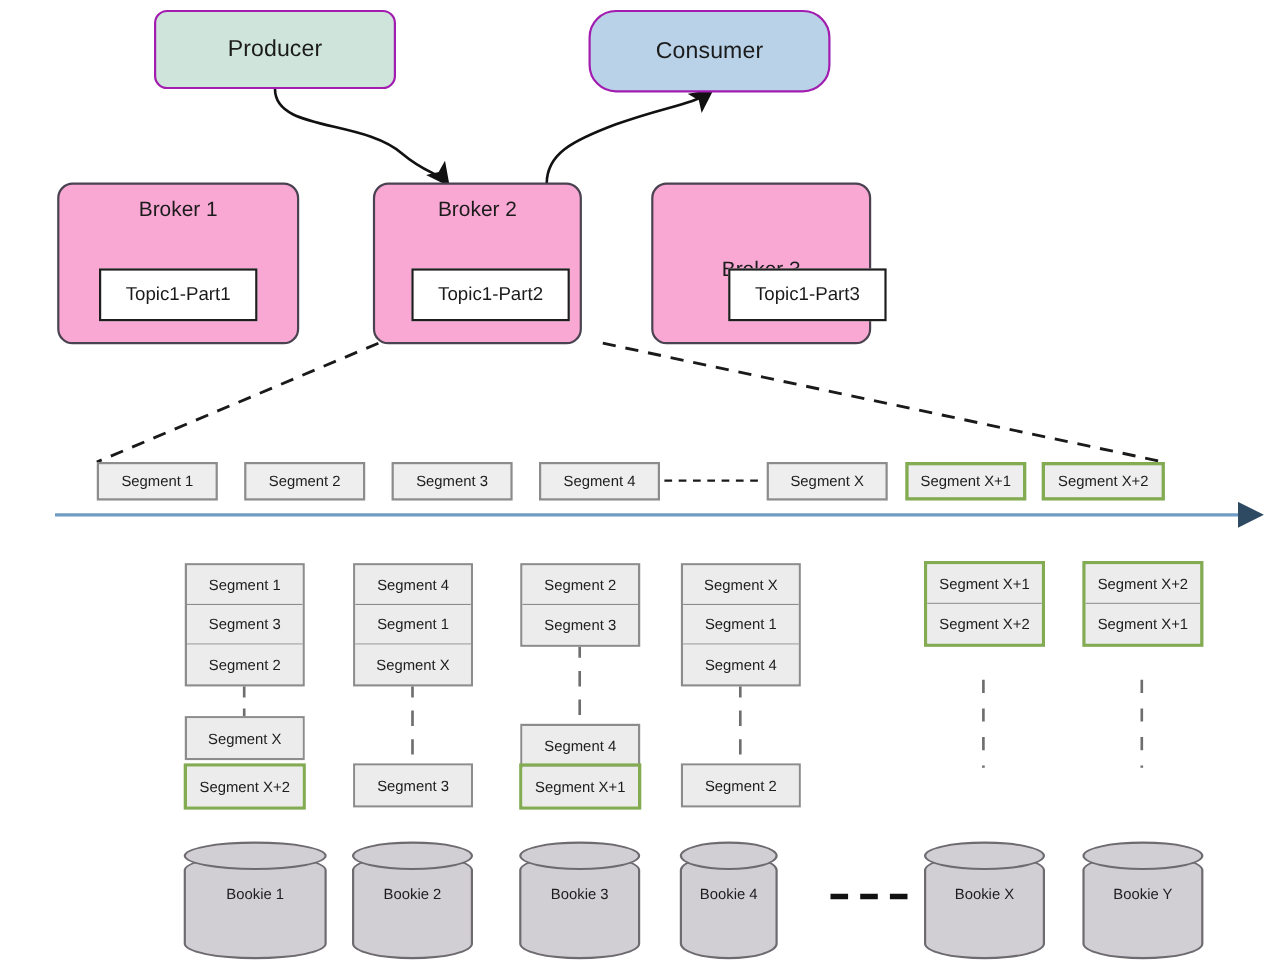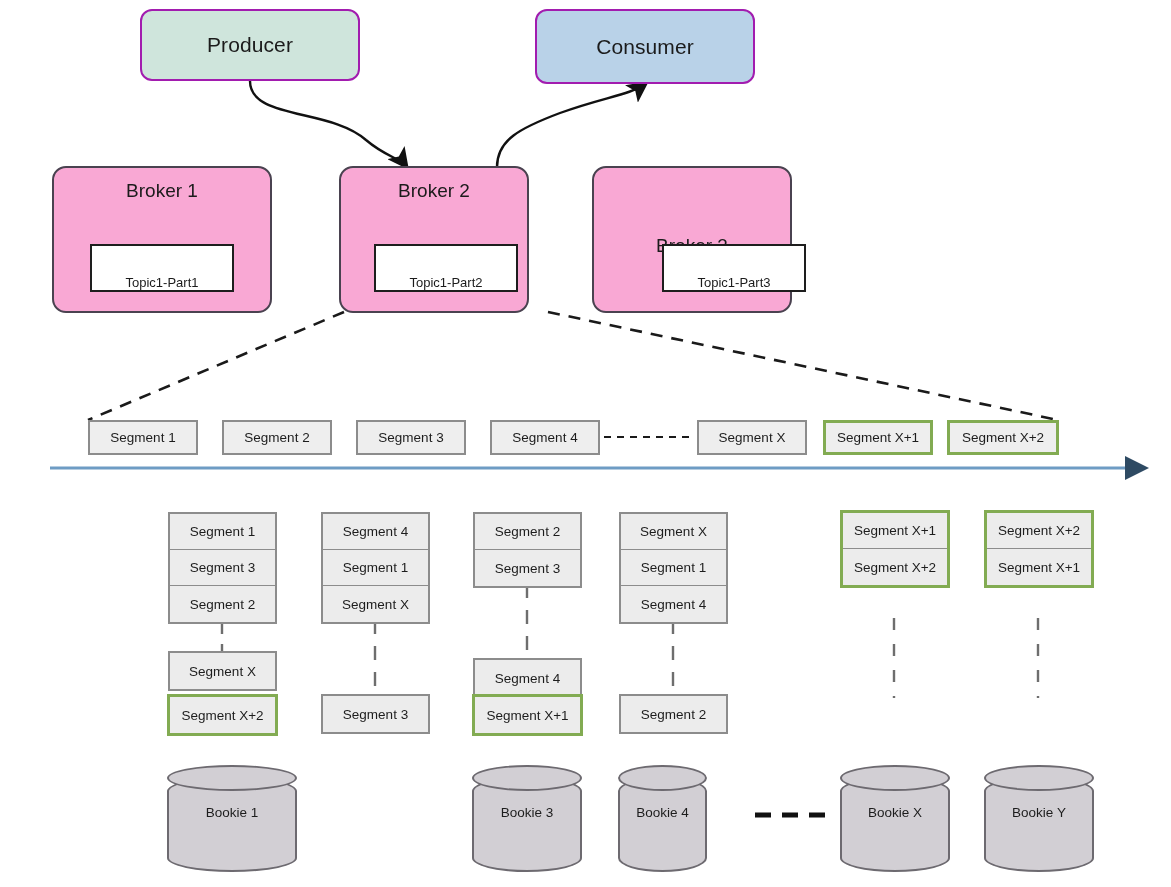--- a/index.html
+++ b/index.html
@@ -56,23 +56,23 @@
     justify-content: center;
     font-size: 19px;
     padding-top: 12px;
   }
   .partition {
     position: absolute;
     box-sizing: border-box;
     background: #ffffff;
     border: 2px solid #1e1e1e;
     display: flex;
-    align-items: flex-end;
-    justify-content: center;
-    font-size: 13px;
+    align-items: center;
+    justify-content: center;
+    font-size: 17px;
     color: #1b1b1b;
   }
 
   
   .seg-chip {
     position: absolute;
     box-sizing: border-box;
     background: #eeeeee;
     border: 2px solid #8c8c8c;
     display: flex;
@@ -177,21 +177,21 @@
     <line x1="894" y1="618" x2="894" y2="698" stroke="#6e6e6e" stroke-width="2.4" stroke-dasharray="12 14"></line>
     <line x1="1038" y1="618" x2="1038" y2="698" stroke="#6e6e6e" stroke-width="2.4" stroke-dasharray="12 14"></line>
 
     <line x1="755" y1="815" x2="827" y2="815" stroke="#111111" stroke-width="5" stroke-dasharray="16 11"></line>
   </svg>
 
   <div class="node actor producer" style="left:140px; top:9px; width:220px; height:72px;">
     <span>Producer</span>
   </div>
 
-  <div class="node actor consumer" style="left:535px; top:9px; width:220px; height:75px;">
+  <div class="node actor consumer" style="left:535px; top:9px; width:220px; height:75px;border-radius:25px;">
     <span>Consumer</span>
   </div>
 
   <div class="node broker" style="left:52px; top:166px; width:220px; height:147px;">
     <span>Broker 1</span>
   </div>
   <div class="partition" style="left:90px; top:244px; width:144px; height:48px;">
     <span>Topic1-Part1</span>
   </div>
 
@@ -281,20 +281,25 @@
     <div class="cell">Segment X+2</div>
     <div class="cell">Segment X+1</div>
   </div>
 
   <div class="bookie" style="left:167px; top:765px; width:130px; height:95px;">
     <div class="body"></div>
     <div class="top"></div>
     <div class="label">Bookie 1</div>
   </div>
 
+  <div class="bookie" style="left:320px; top:765px; width:110px; height:95px;">
+    <div class="body"></div>
+    <div class="top"></div>
+    <div class="label">Bookie 2</div>
+  </div>
 
   <div class="bookie" style="left:472px; top:765px; width:110px; height:95px;">
     <div class="body"></div>
     <div class="top"></div>
     <div class="label">Bookie 3</div>
   </div>
 
   <div class="bookie" style="left:618px; top:765px; width:89px; height:95px;">
     <div class="body"></div>
     <div class="top"></div>

